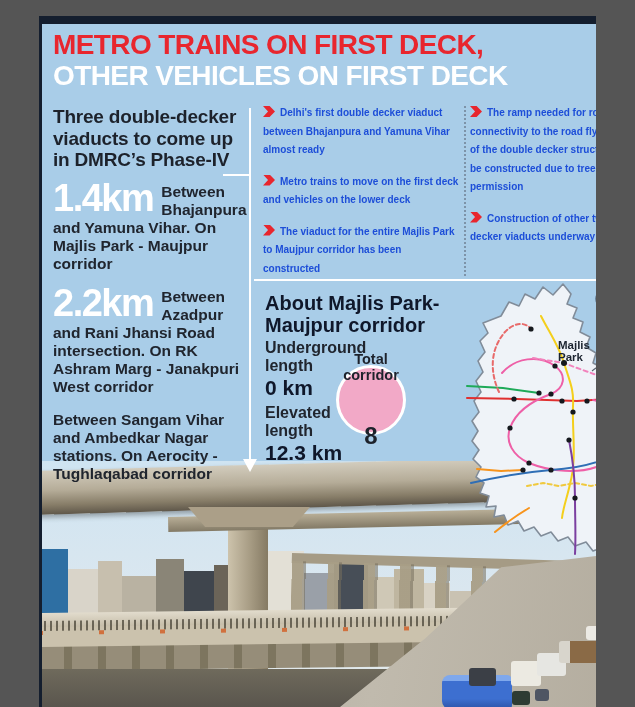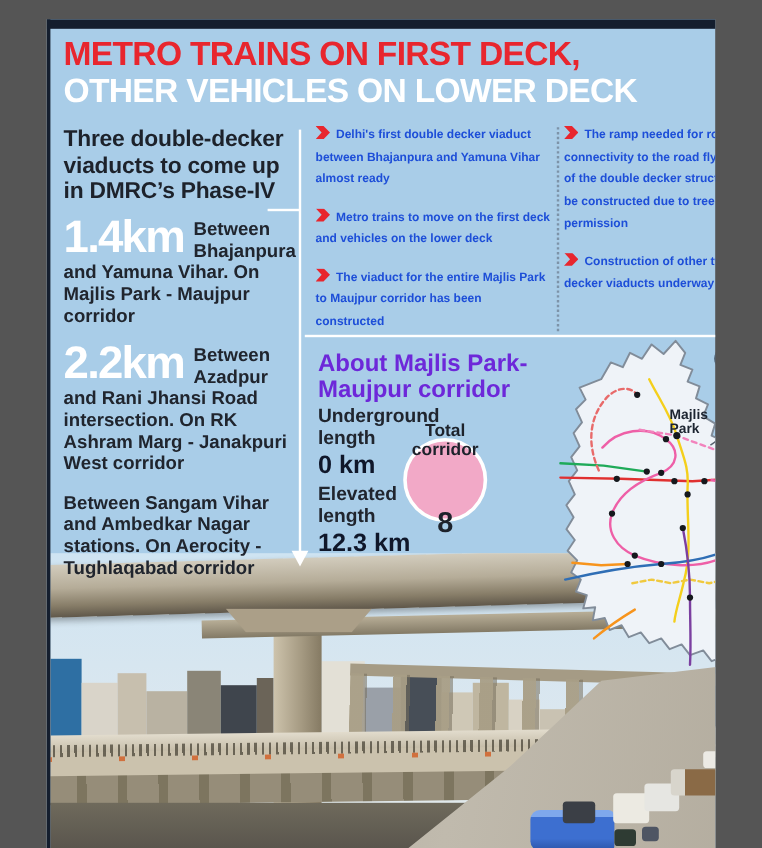--- a/index.html
+++ b/index.html
@@ -37,21 +37,21 @@
   
   .vline{ position:absolute; left:210px; top:92px; width:2px; height:352px; background:#ffffff; z-index:21; }
   .vtick{ position:absolute; left:184px; top:158px; width:27px; height:2px; background:#ffffff; z-index:21; }
   .varrowhead{ position:absolute; left:204px; top:443px; width:0; height:0; z-index:21;
     border-left:7px solid transparent; border-right:7px solid transparent; border-top:13px solid #ffffff; }
   .dotline{ position:absolute; left:425px; top:90px; height:170px; width:0; border-left:2px dotted #7d93a8; z-index:21; }
   .hrule{ position:absolute; left:215px; top:263px; width:417px; height:2px; background:#ffffff; z-index:6; }
 
   
   .about{ position:absolute; left:226px; top:276px; width:205px; height:176px; z-index:20; color:#20252e;}
-  .about h3{ font-size:20px; line-height:22px; font-weight:800; color:#6d28d9; }
+  .about h3{ font-size:20px; line-height:22px; font-weight:800; color:#0f172a; }
   .stat-label{ font-size:16px; line-height:17.5px; font-weight:700; width:96px; }
   .stat-value{ font-size:21px; font-weight:800; color:#0f172a; margin-top:2px; }
   .ug{ position:absolute; left:0; top:47px; }
   .el{ position:absolute; left:0; top:112px; }
   .circle{ position:absolute; left:297px; top:349px; width:70px; height:70px; border-radius:50%;
     background:#f2a9c7; border:3px solid #ffffff; z-index:20; text-align:center; color:#1d222b;
     display:flex; flex-direction:column; justify-content:center;gap:41px; }
   .circle .lbl{ font-size:14.5px; line-height:15.5px; font-weight:700; }
   .circle .num{ font-size:24px; line-height:24px; font-weight:800; }
 
@@ -99,21 +99,21 @@
     background:linear-gradient(180deg,#7fa8ec 0 18%,#3d6fd0 18% 70%,#2c54a8); }
   .map-arrowline{ fill:none; stroke:#5a6470; stroke-width:1.2; }
 </style>
 </head>
 <body>
 
 <div class="poster">
 
   <div class="headline">
     <div class="l1">METRO TRAINS ON FIRST DECK,</div>
-    <div class="l2">OTHER VEHICLES ON LOWER DECK</div>
+    <div class="l2">OTHER VEHICLES ON FIRST DECK</div>
   </div>
 
   <div class="col left-col">
     <h2>Three double-decker viaducts to come up in DMRC’s Phase-IV</h2>
     <div class="viaduct">
       <span class="km">1.4km</span><span>Between Bhajanpura and Yamuna Vihar. On Majlis Park - Maujpur corridor</span>
     </div>
     <div class="viaduct">
       <span class="km">2.2km</span><span>Between Azadpur and Rani Jhansi Road intersection. On RK Ashram Marg - Janakpuri West corridor</span>
     </div>

